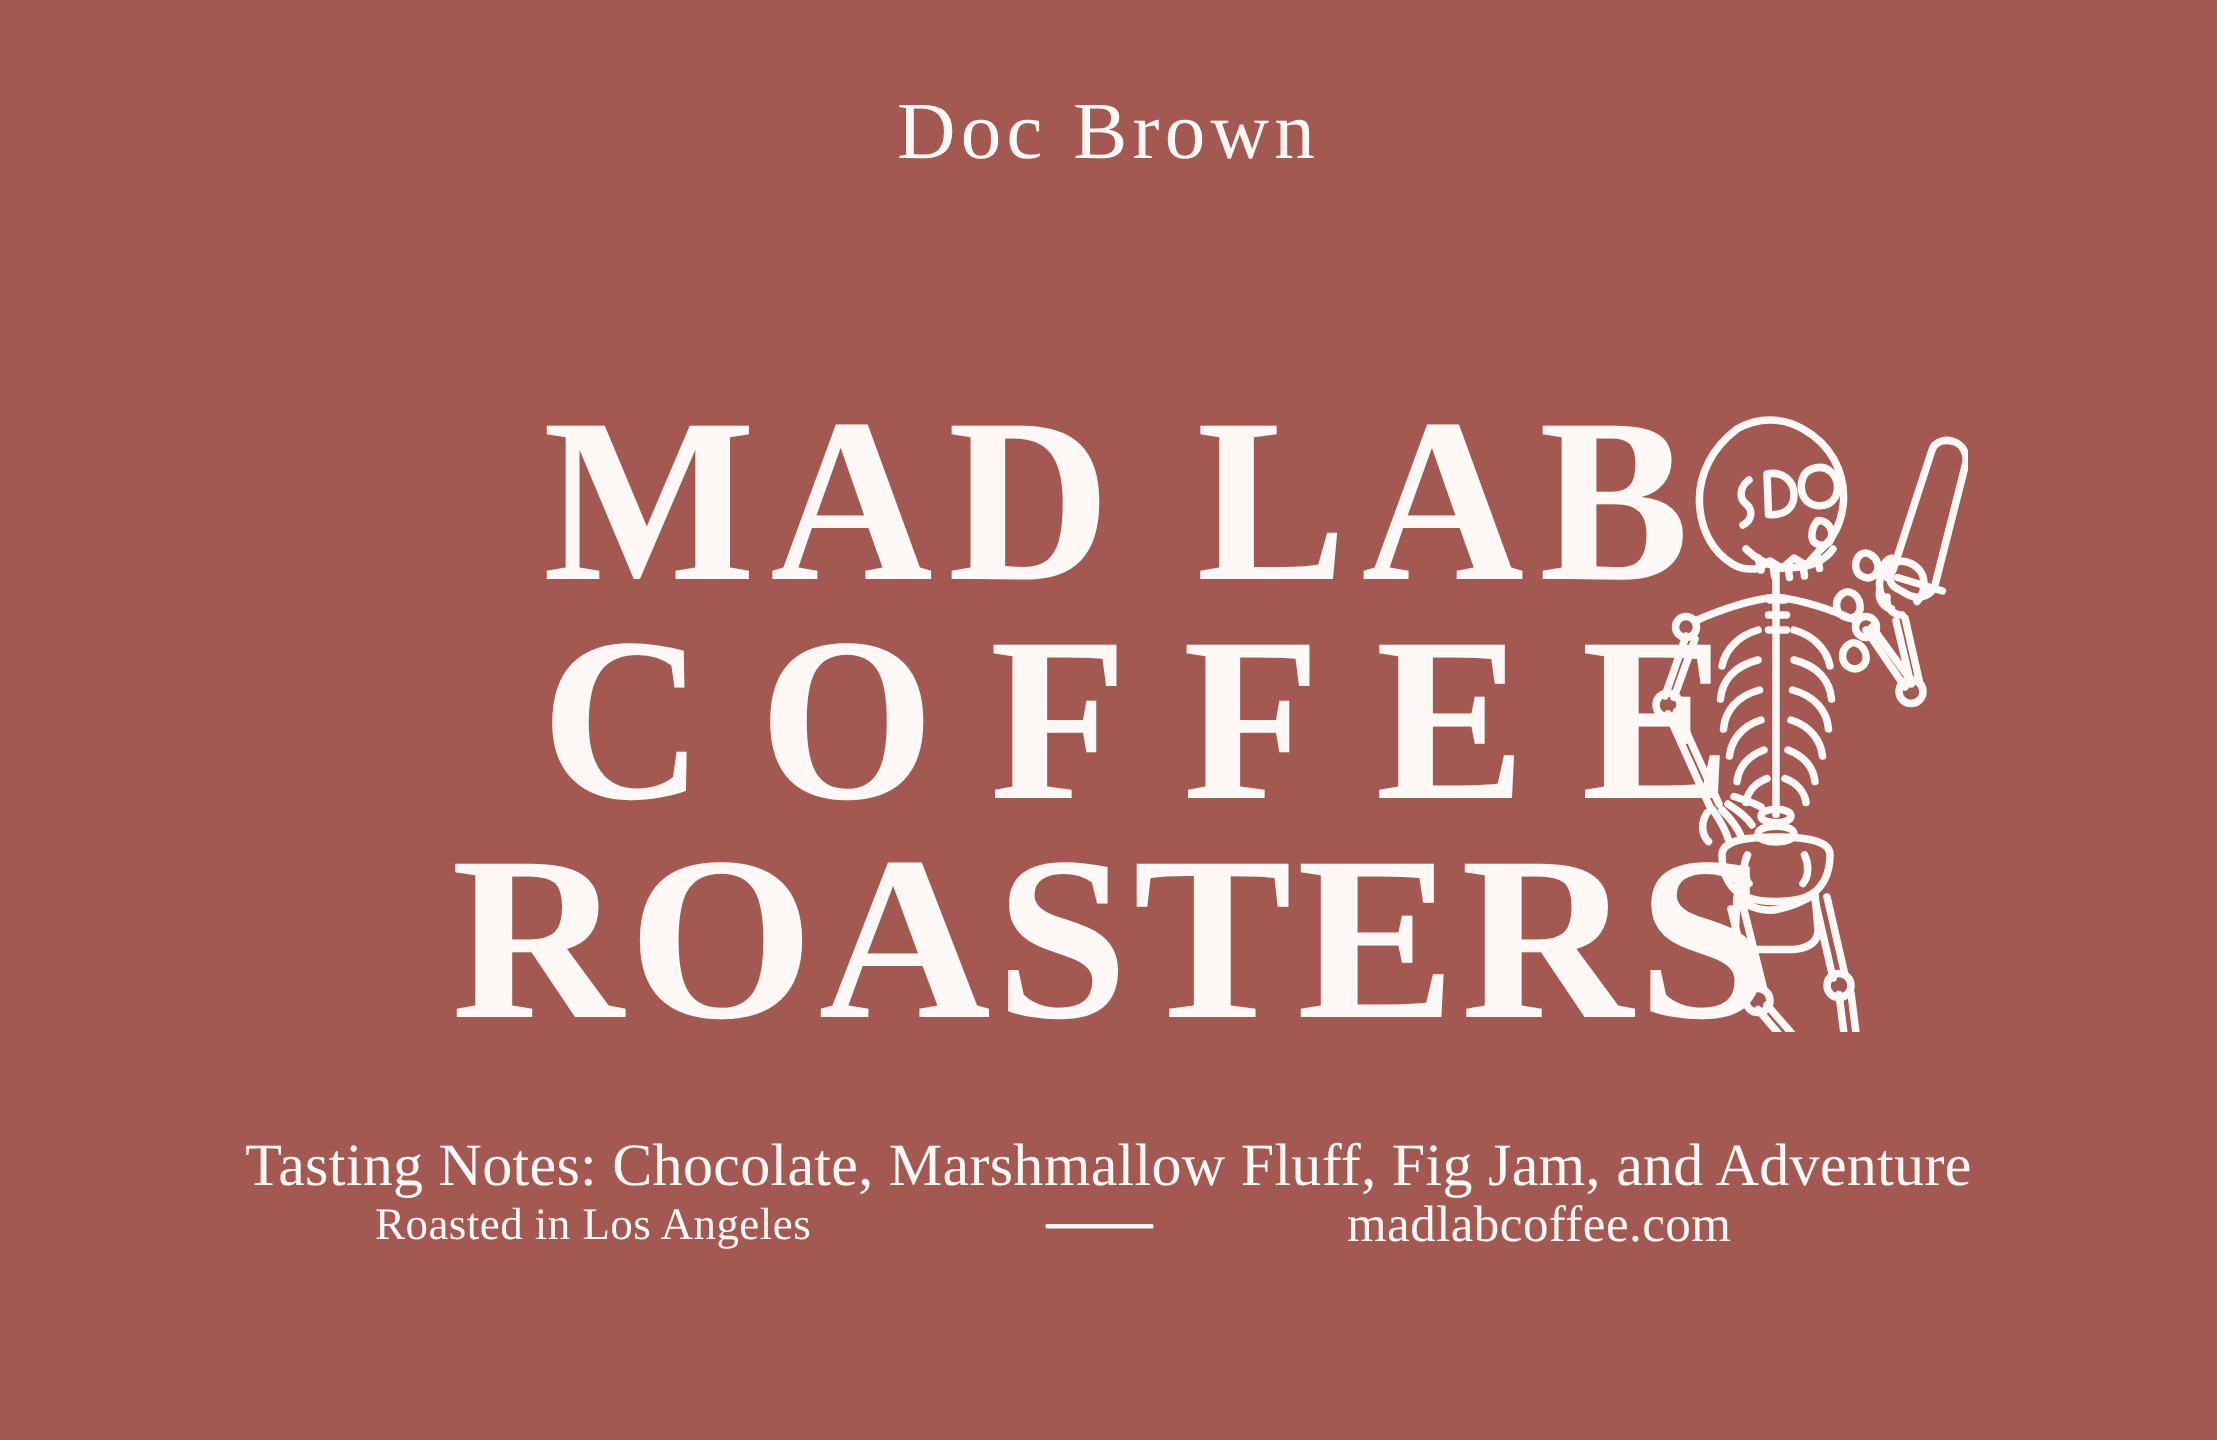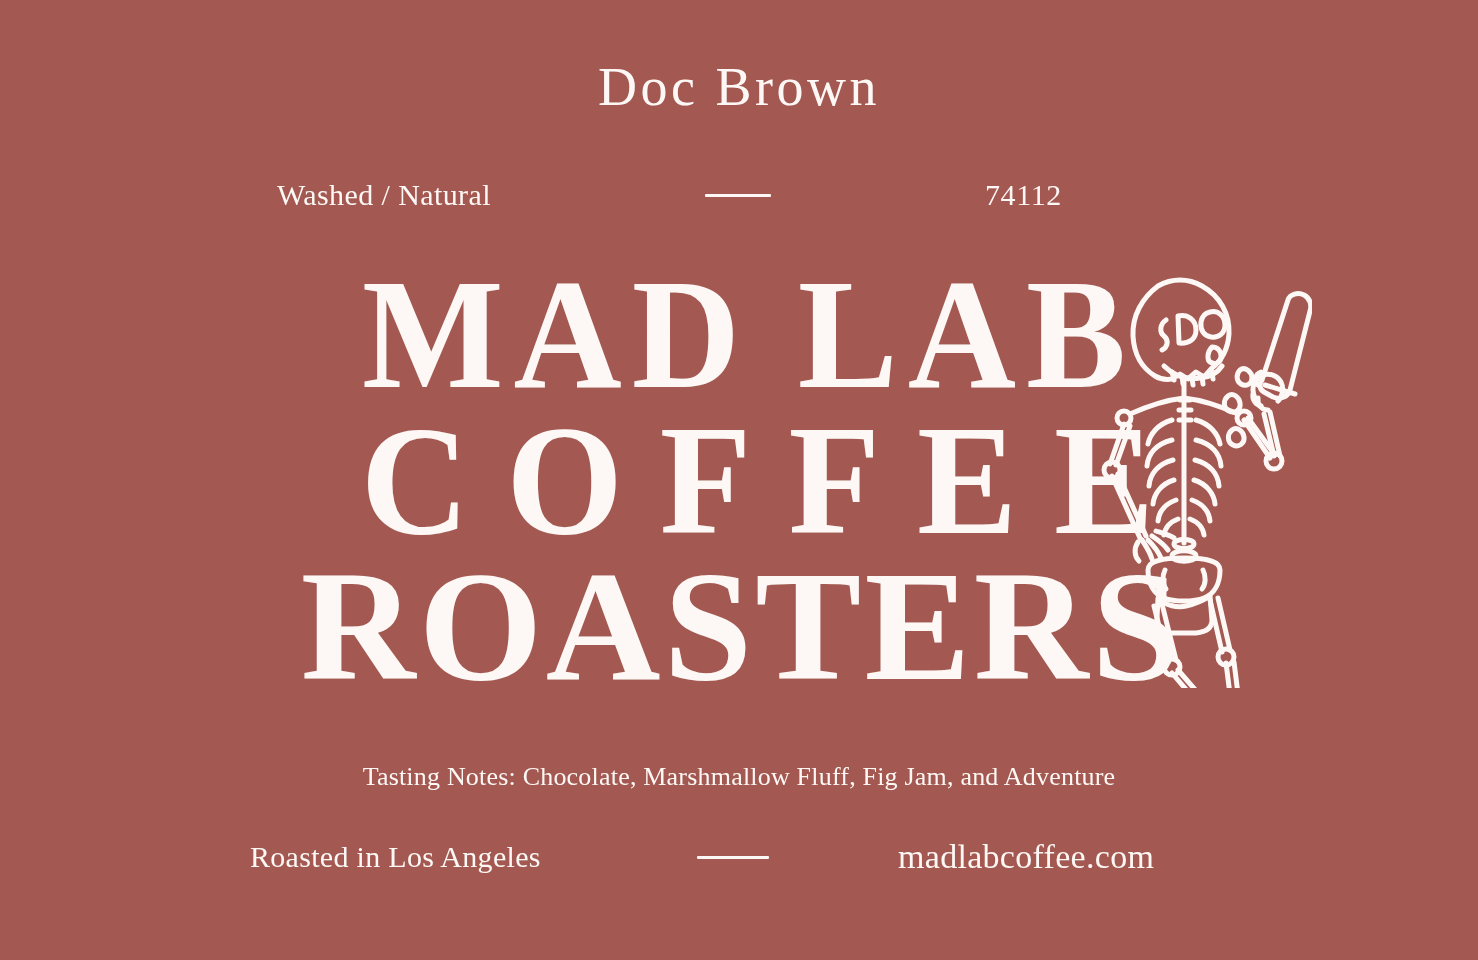--- a/index.html
+++ b/index.html
@@ -126,30 +126,30 @@
   }
   .skeleton svg { display: block; width: 100%; height: 100%; }
 
   
   .tasting-notes {
     position: absolute;
     top: 757px;
     left: 0;
     width: 1478px;
     text-align: center;
-    font-size: 26px;
+    font-size: 40px;
     letter-spacing: 0.2px;
     line-height: 40px;
     white-space: nowrap;
   }
 
   
   .footer-row {
     position: absolute;
-    top: 836px;
+    top: 796px;
     left: 0;
     width: 1478px;
     height: 42px;
     text-decoration: underline;
   }
   .footer-origin {
     position: absolute;
     left: 250px;
     top: 0;
     font-size: 30px;
@@ -172,25 +172,20 @@
     width: 72px;
   }
 </style>
 </head>
 <body>
 
 <div id="label">
 
   <div class="product-name">Doc Brown</div>
 
-  <div class="meta-row">
-    <div class="meta-process">Washed / Natural</div>
-    <div class="divider-rule divider-top"></div>
-    <div class="meta-lot">74112</div>
-  </div>
 
   <div class="wordmark">
     <div class="wm-line wm-line-1">MAD LAB</div>
     <div class="wm-line wm-line-2">COFFEE</div>
     <div class="wm-line wm-line-3">ROASTERS</div>
   </div>
 
   <div class="skeleton">
     <svg viewBox="0 0 250 440" xmlns="http://www.w3.org/2000/svg" fill="none" stroke="#fdf8f5" stroke-width="5" stroke-linecap="round" stroke-linejoin="round">
 

